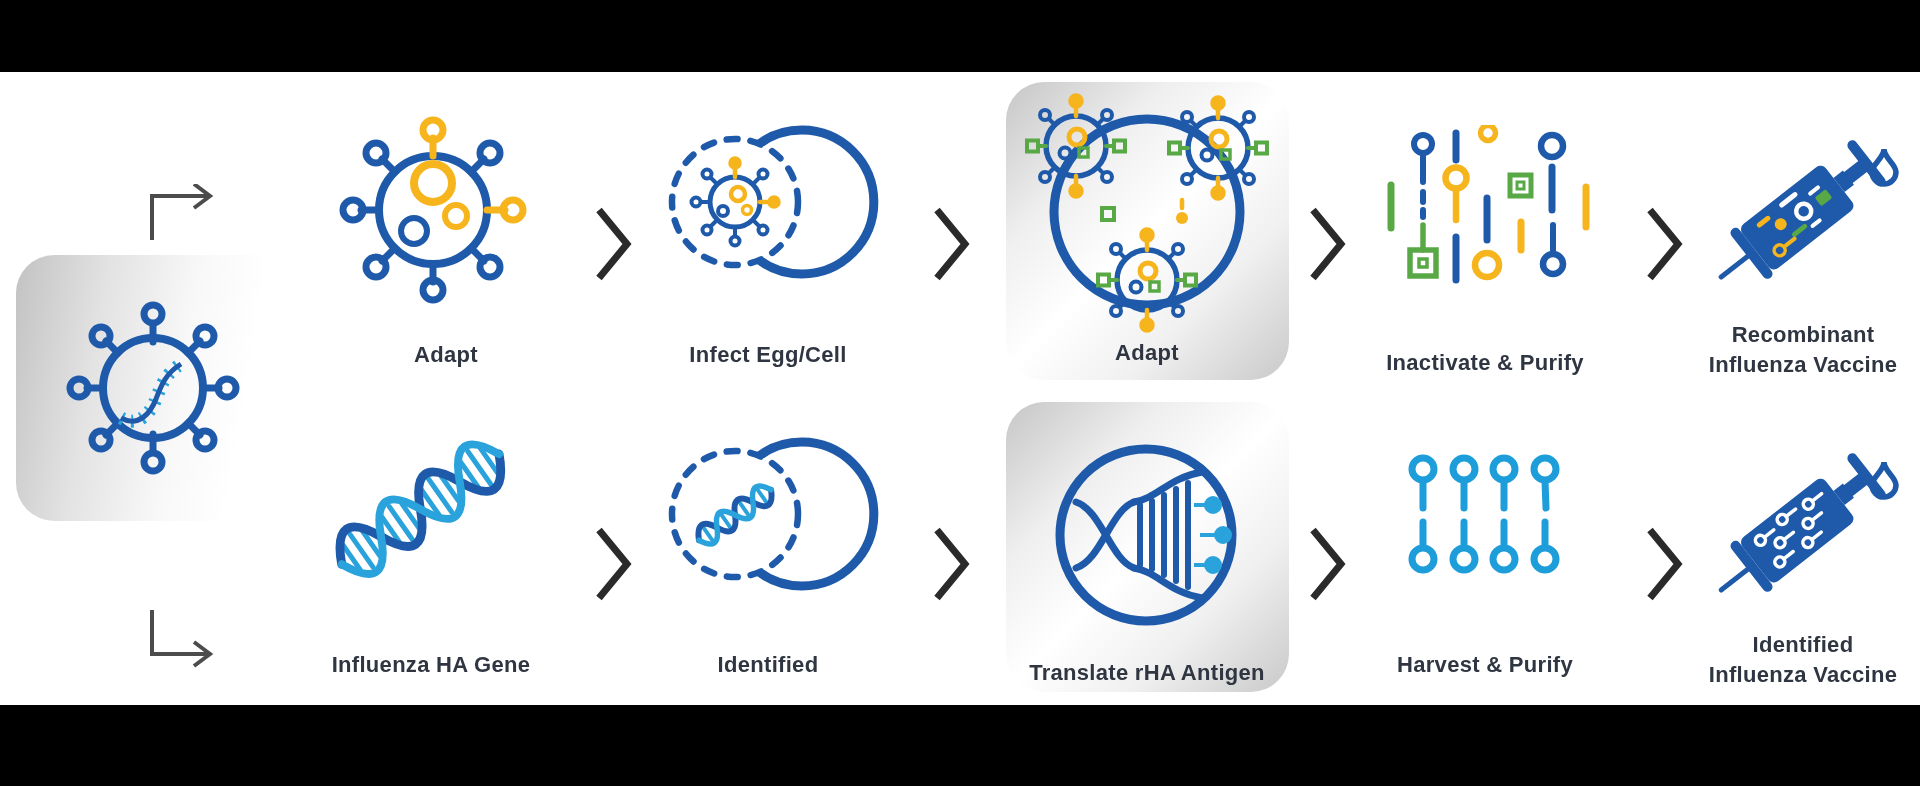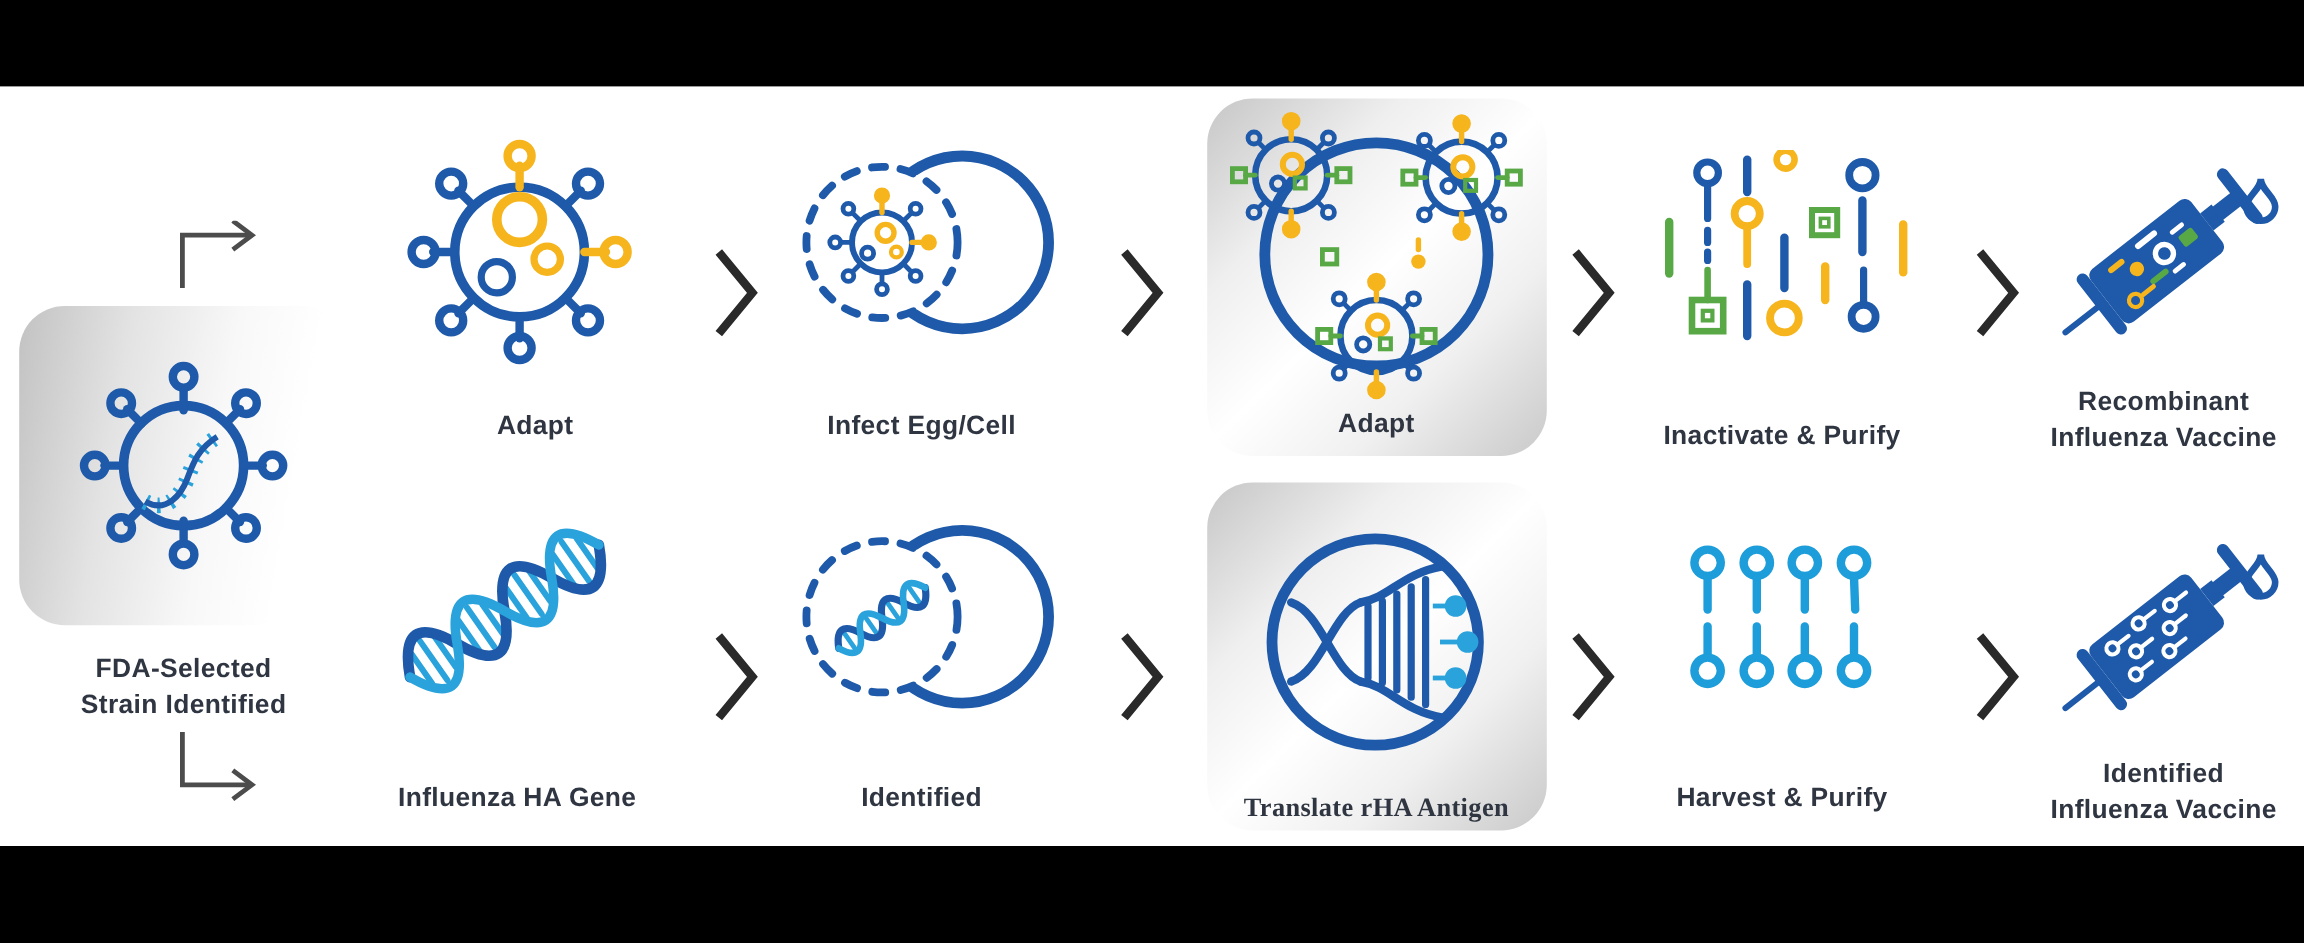--- a/index.html
+++ b/index.html
@@ -9,21 +9,21 @@
   #bar-top{top:0;height:72px;}
   #bar-bottom{top:705px;height:81px;}
   #content{position:absolute;left:0;top:72px;width:1920px;height:633px;background:#fff;}
   .abs{position:absolute;}
   .gbox{position:absolute;border-radius:38px;}
   #source-box{left:16px;top:183px;width:274px;height:266px;
     background:linear-gradient(100deg,#c2c2c2 0%,#e3e3e3 30%,#f8f8f8 58%,#ffffff 80%);}
   #grow-box{left:1006px;top:10px;width:283px;height:298px;
     background:linear-gradient(135deg,#c6c6c6 0%,#efefef 28%,#ffffff 50%,#f0f0f0 72%,#c9c9c9 100%);}
   #translate-box{left:1006px;top:330px;width:283px;height:290px;
-    background:linear-gradient(135deg,#c6c6c6 0%,#efefef 28%,#ffffff 50%,#f0f0f0 72%,#c9c9c9 100%);font-family:Liberation Serif, serif;}
+    background:linear-gradient(135deg,#c6c6c6 0%,#efefef 28%,#ffffff 50%,#f0f0f0 72%,#c9c9c9 100%);}
   .lbl{position:absolute;transform:translateX(-50%);font-weight:700;font-size:22px;
        color:#2f3642;letter-spacing:.3px;white-space:nowrap;text-align:center;line-height:30px;}
   svg{display:block;}
 </style>
 </head>
 <body>
 
 <div class="bar" id="bar-top"></div>
 
 <div id="content">
@@ -48,24 +48,20 @@
           <circle cx="142" cy="142" r="9"></circle>
         <line x1="55" y1="125" x2="43" y2="137"></line>
           <circle cx="38" cy="142" r="9"></circle>
       </g>
       <g fill="none">
         <path d="M 58,120 C 76,130 88,114 93,101 C 98,88 102,76 118,66" stroke="#2aa3dc" stroke-width="13" stroke-dasharray="2.5,8"></path>
         <path d="M 58,120 C 76,130 88,114 93,101 C 98,88 102,76 118,66" stroke="#1e5aa9" stroke-width="5"></path>
       </g>
     </svg>
   </div>
-  <div class="lbl" style="left:153px;top:470px">
-    <div>FDA-Selected</div>
-    <div>Strain Identified</div>
-  </div>
 
   <svg class="abs" style="left:148px;top:112px" width="80" height="58" viewBox="0 0 80 58">
     <g stroke="#4c4c4c" stroke-width="4" fill="none">
       <polyline points="4,56 4,12 60,12"></polyline>
       <polyline points="46,0 62,12 46,24"></polyline>
     </g>
   </svg>
   <svg class="abs" style="left:148px;top:536px" width="80" height="62" viewBox="0 0 80 62">
     <g stroke="#4c4c4c" stroke-width="4" fill="none">
       <polyline points="4,2 4,46 60,46"></polyline>

